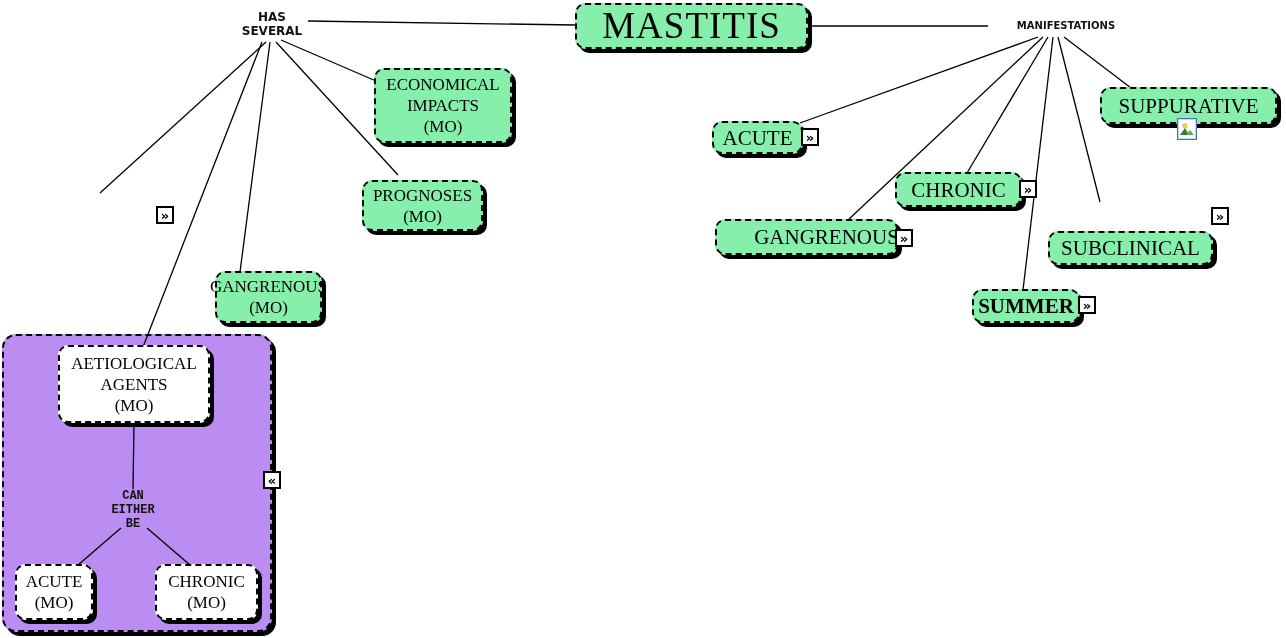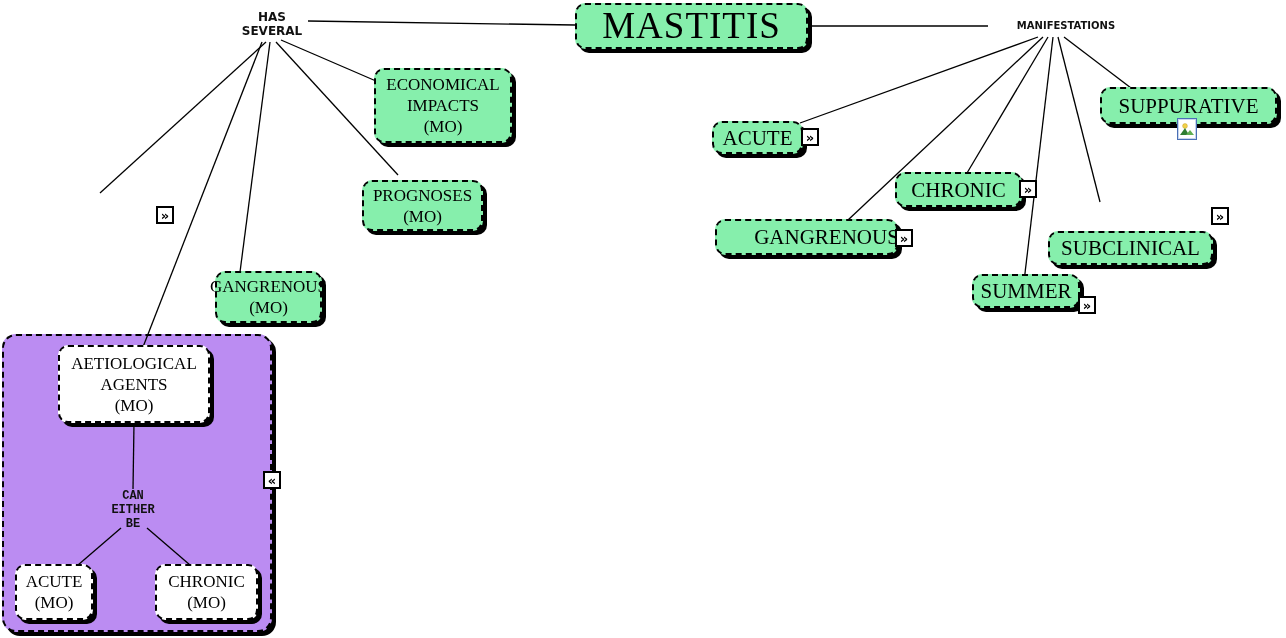--- a/index.html
+++ b/index.html
@@ -194,18 +194,18 @@
   <div class="node wide-node" style="left:715px; top:219px; width:183px; height:36px;padding-left:40px;">
     <span>GANGRENOUS</span>
   </div>
   <div class="chev-icon" style="left:895px; top:229px;">»</div>
 
   <div class="node wide-node" style="left:1048px; top:201px; width:165px; height:34px;margin-top:30px;">
     <span>SUBCLINICAL</span>
   </div>
   <div class="chev-icon" style="left:1211px; top:207px;">»</div>
 
-  <div class="node wide-node" style="left:972px; top:274px; width:108px; height:34px;">
+  <div class="node wide-node" style="left:972px; top:289px; width:108px; height:34px;font-weight:bold;">
     <span>SUMMER</span>
   </div>
   <div class="chev-icon" style="left:1078px; top:296px;">»</div>
 
 </div>
 
 </body></html>

